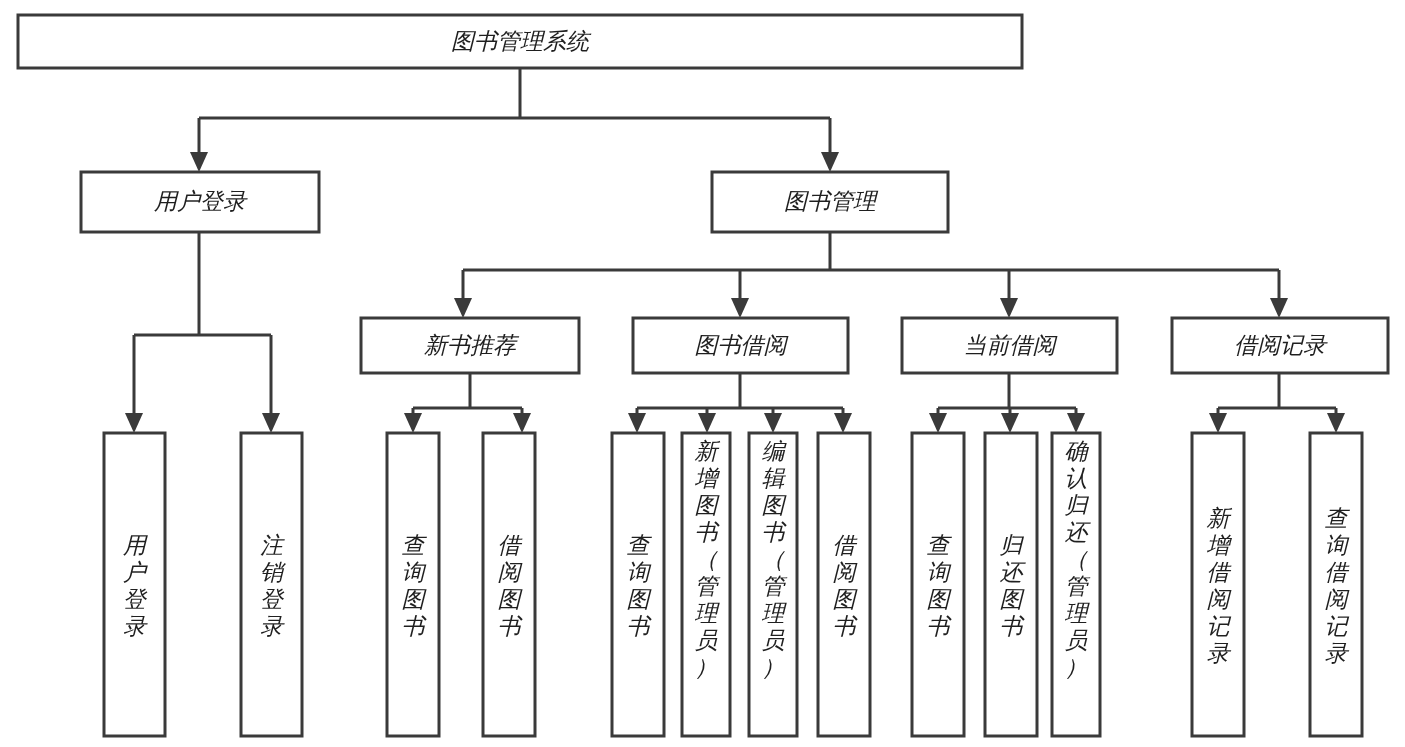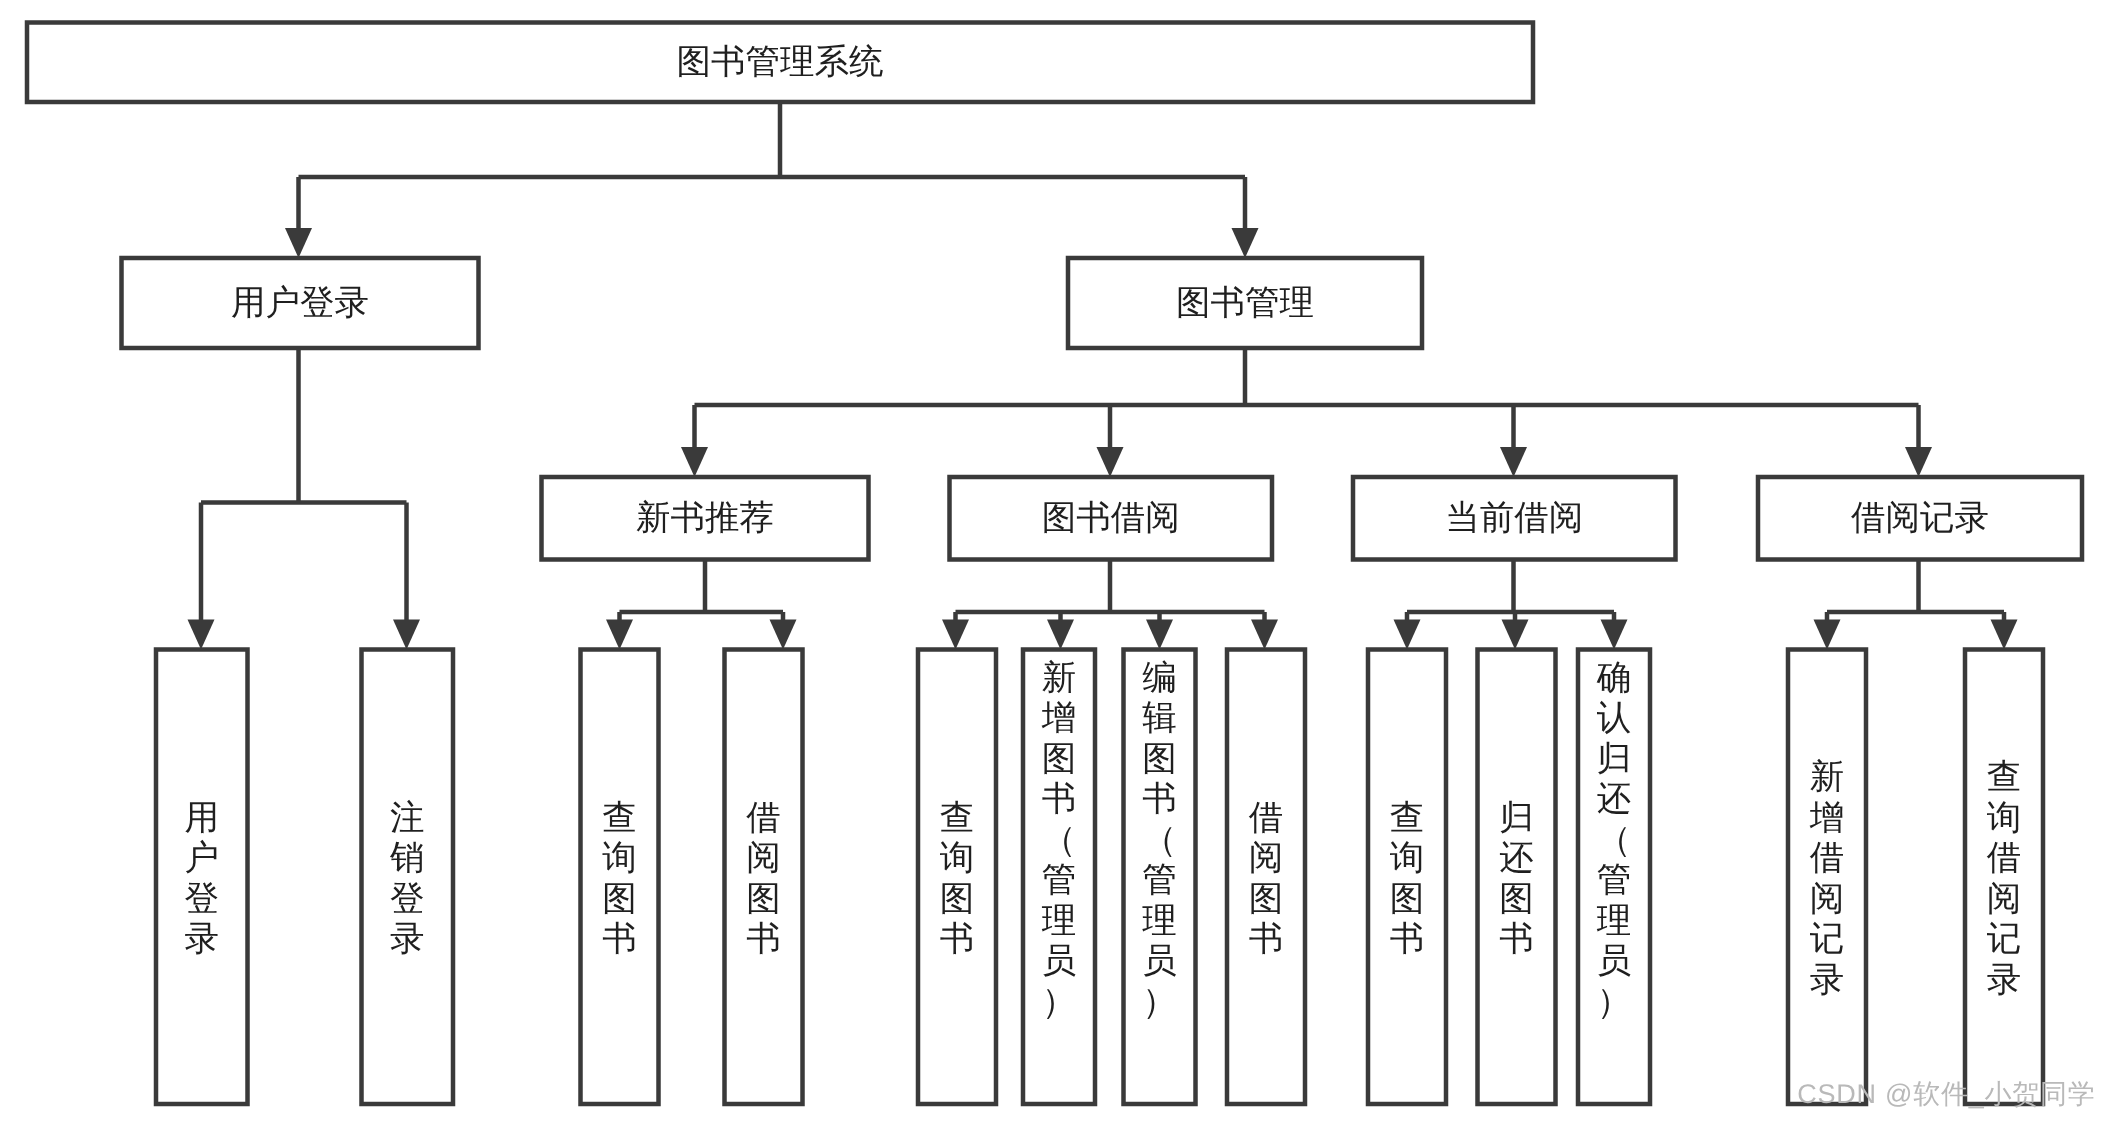--- a/index.html
+++ b/index.html
@@ -13,20 +13,21 @@
     position: relative;
     overflow: hidden;
     font-family: "Liberation Sans", "DejaVu Sans", sans-serif;
   }
   #diagram-root {
     position: absolute;
     left: 0;
     top: 0;
     width: 1405px;
     height: 747px;
+    font-style: italic;
   }
   svg.flow {
     display: block;
     width: 1405px;
     height: 747px;
   }
   .node-rect {
     fill: #ffffff;
     stroke: #3a3a3a;
     stroke-width: 3;
@@ -227,14 +228,13 @@
         <g>
           <rect class="node-rect" x="1192" y="433" width="52" height="303"></rect>
           <text class="node-label-v" x="1218" y="525.5"><tspan x="1218" dy="0">新</tspan><tspan x="1218" dy="27">增</tspan><tspan x="1218" dy="27">借</tspan><tspan x="1218" dy="27">阅</tspan><tspan x="1218" dy="27">记</tspan><tspan x="1218" dy="27">录</tspan></text>
         </g>
         <g>
           <rect class="node-rect" x="1310" y="433" width="52" height="303"></rect>
           <text class="node-label-v" x="1336" y="525.5"><tspan x="1336" dy="0">查</tspan><tspan x="1336" dy="27">询</tspan><tspan x="1336" dy="27">借</tspan><tspan x="1336" dy="27">阅</tspan><tspan x="1336" dy="27">记</tspan><tspan x="1336" dy="27">录</tspan></text>
         </g>
       </g>
   </svg>
-  <div class="watermark">CSDN @软件_小贺同学</div>
 </div>
 
 </body></html>

